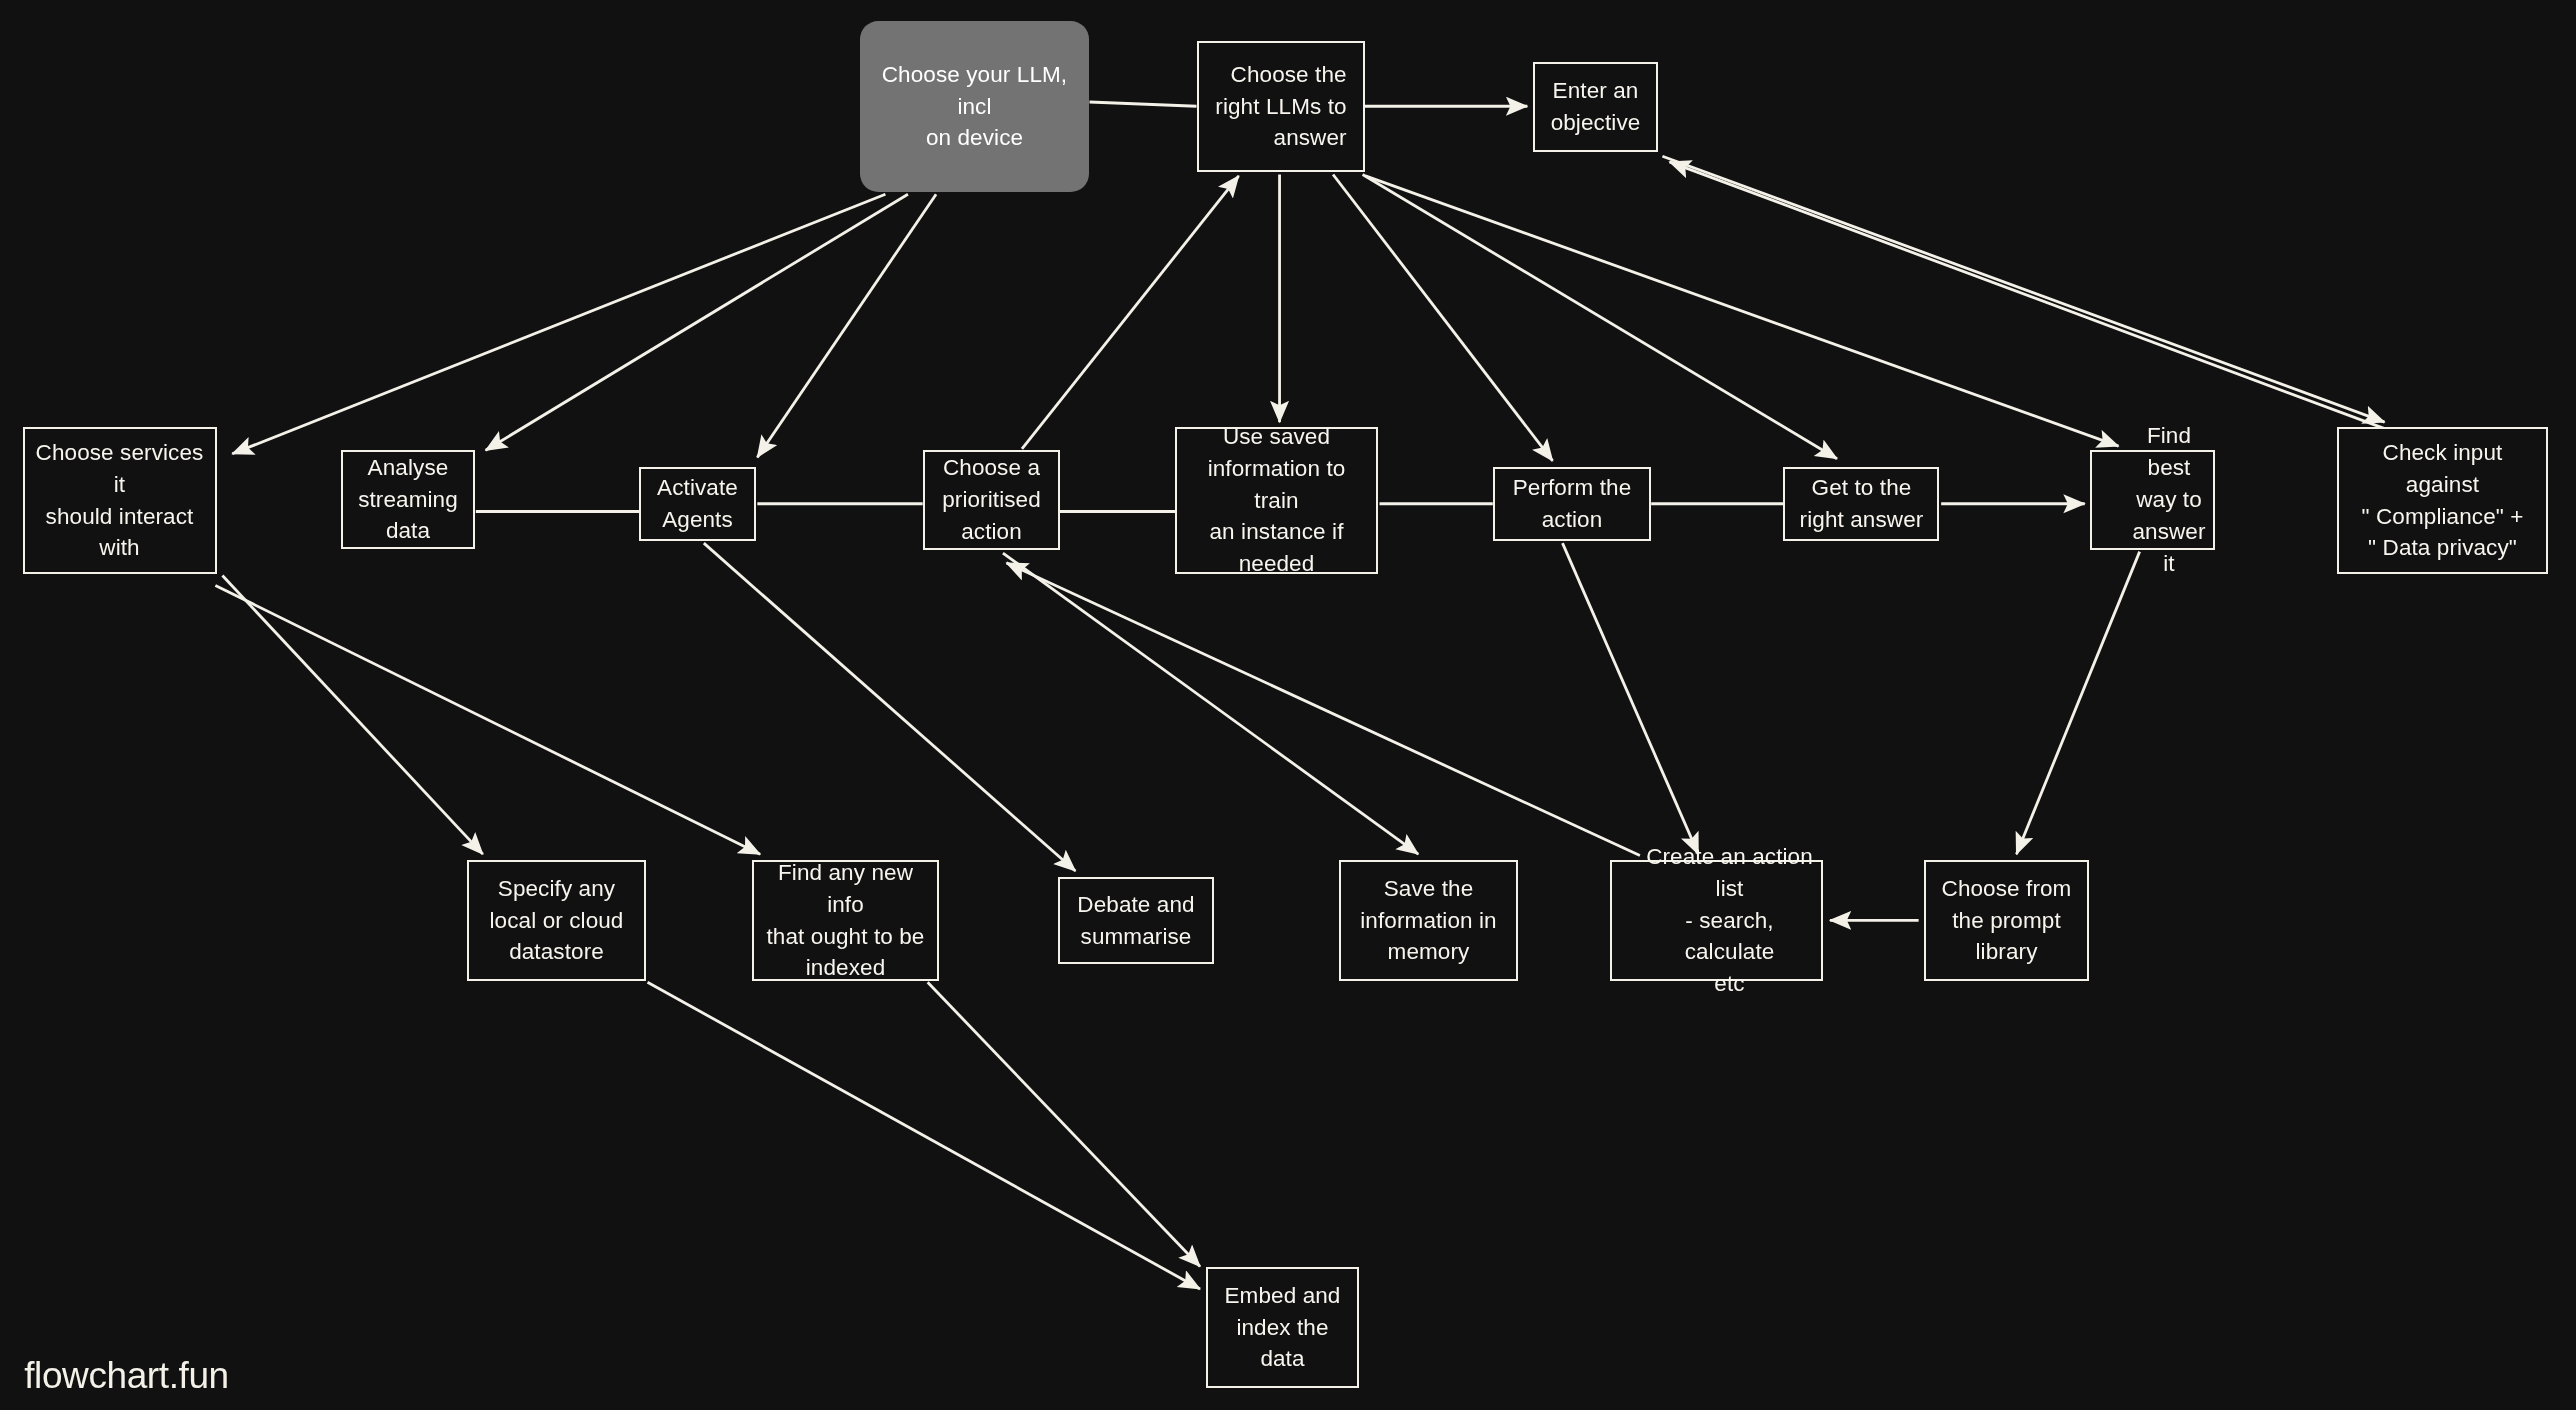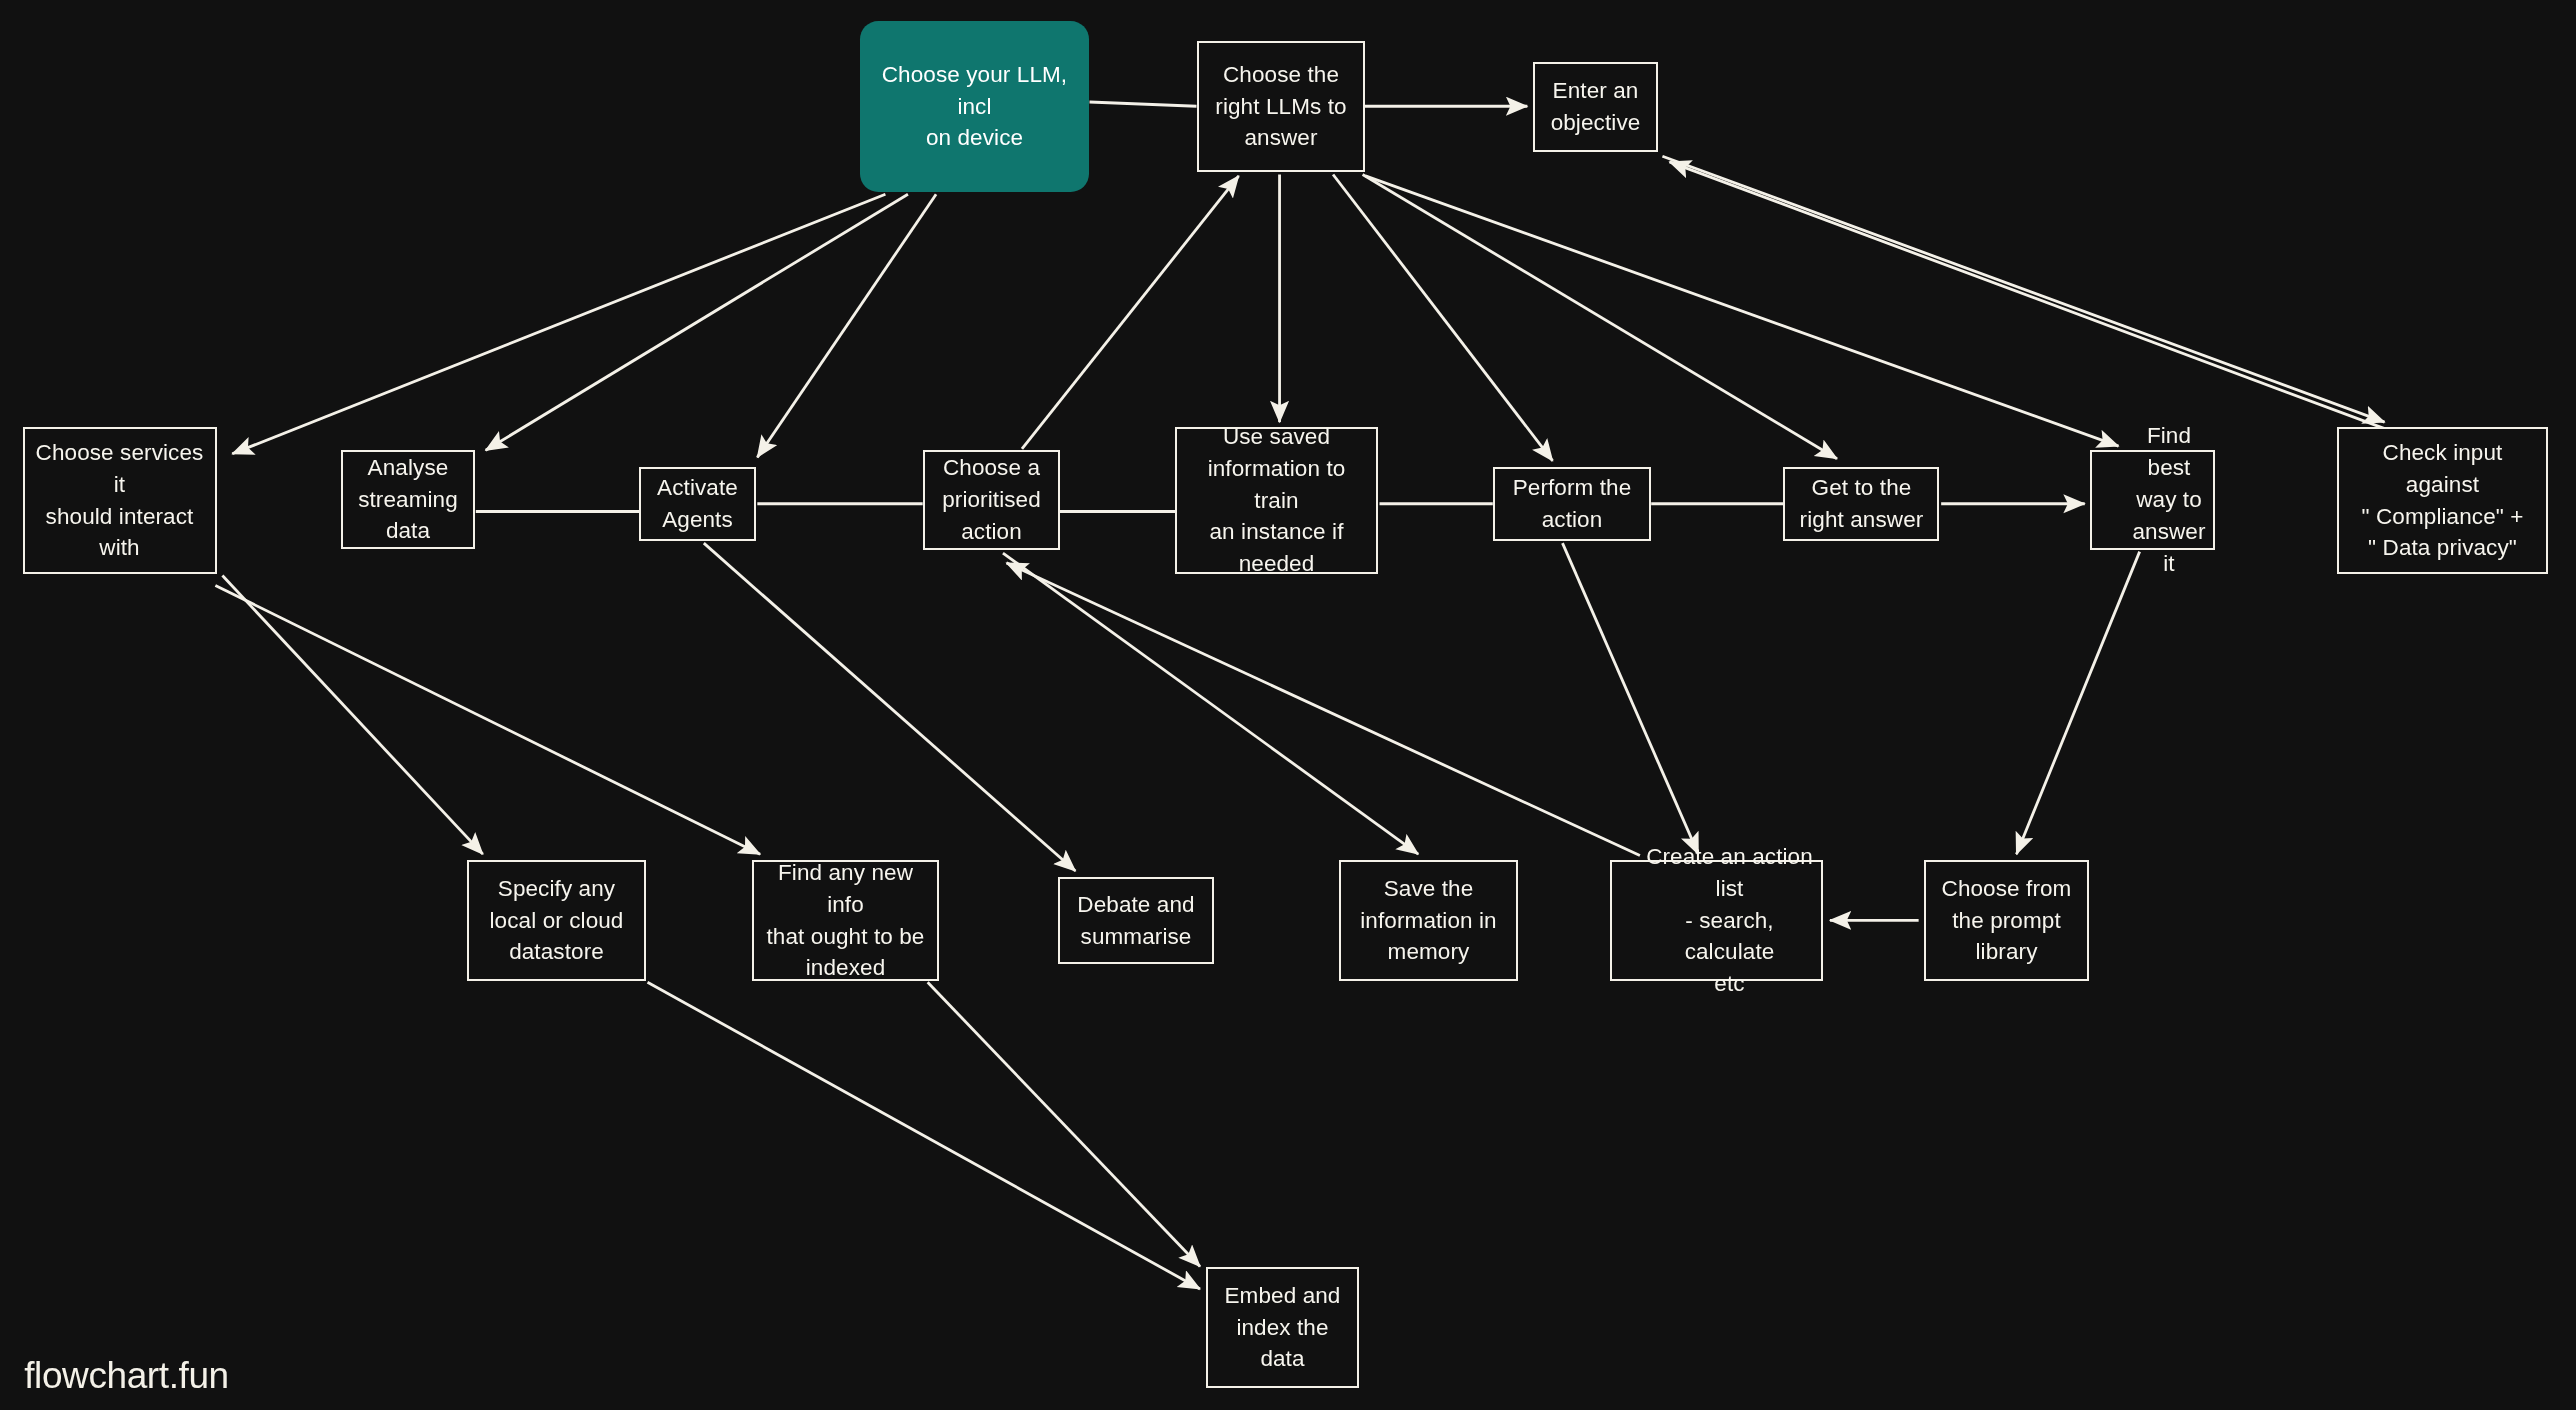--- a/index.html
+++ b/index.html
@@ -35,21 +35,21 @@
     align-items: center;
     justify-content: center;
     text-align: center;
     line-height: 1.42;
     font-size: 22.5px;
     letter-spacing: 0.1px;
     padding: 4.2px 7px;
     z-index: 4;
   }
   .node.accent {
-    background: #0f766e;
+    background: #737373;
     border: none;
     border-radius: 18.3px;
     color: #ffffff;
   }
   .node .label {
     display: block;
     white-space: pre-line;
   }
   #watermark {
     position: absolute;
@@ -103,21 +103,21 @@
         <polyline points="920,1396 1705,1832" fill="none" stroke="#f4f1e8" stroke-width="4" stroke-linecap="butt" marker-end="url(#arrowhead)"></polyline>
         <polyline points="1318,1396 1705,1800" fill="none" stroke="#f4f1e8" stroke-width="4" stroke-linecap="butt" marker-end="url(#arrowhead)"></polyline>
       </g>
   </svg>
 
   <div id="node-layer">
       <div class="node accent" style="left: 860px; top: 21px; width: 229px; height: 171px;">
         <span class="label">Choose your LLM, incl
 on device</span>
       </div>
-      <div class="node" style="left: 1197px; top: 41px; width: 168px; height: 131px;">
+      <div class="node" style="left: 1197px; top: 41px; width: 168px; height: 131px; text-align: right;">
         <span class="label">Choose the
 right LLMs to
 answer</span>
       </div>
       <div class="node" style="left: 1533px; top: 62px; width: 125px; height: 90px;">
         <span class="label">Enter an
 objective</span>
       </div>
       <div class="node" style="left: 22.5px; top: 427px; width: 194px; height: 147px;">
         <span class="label">Choose services it

